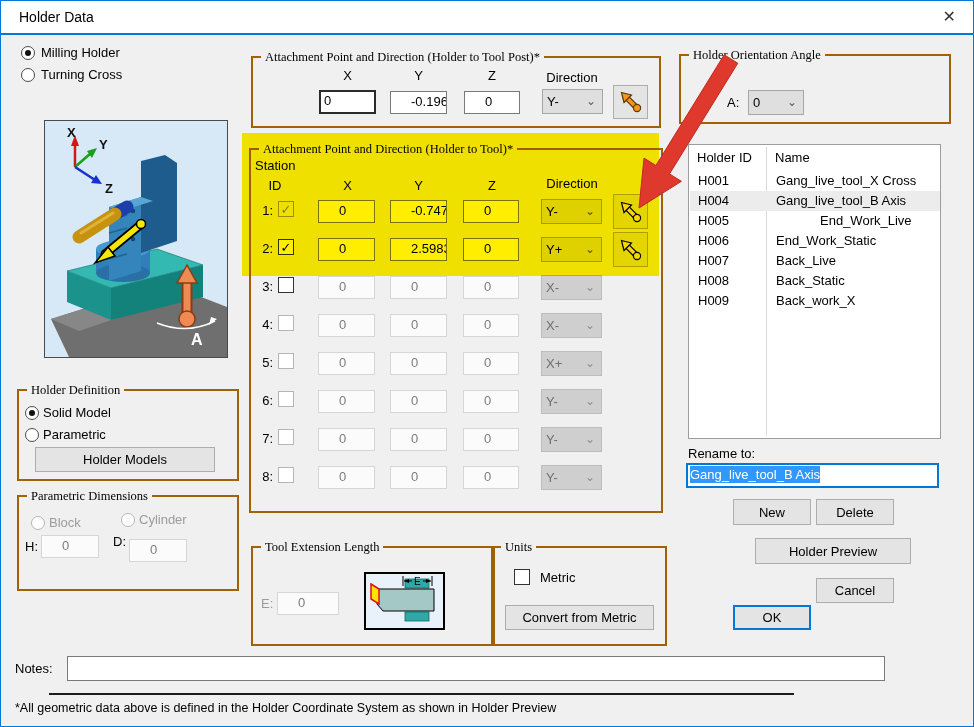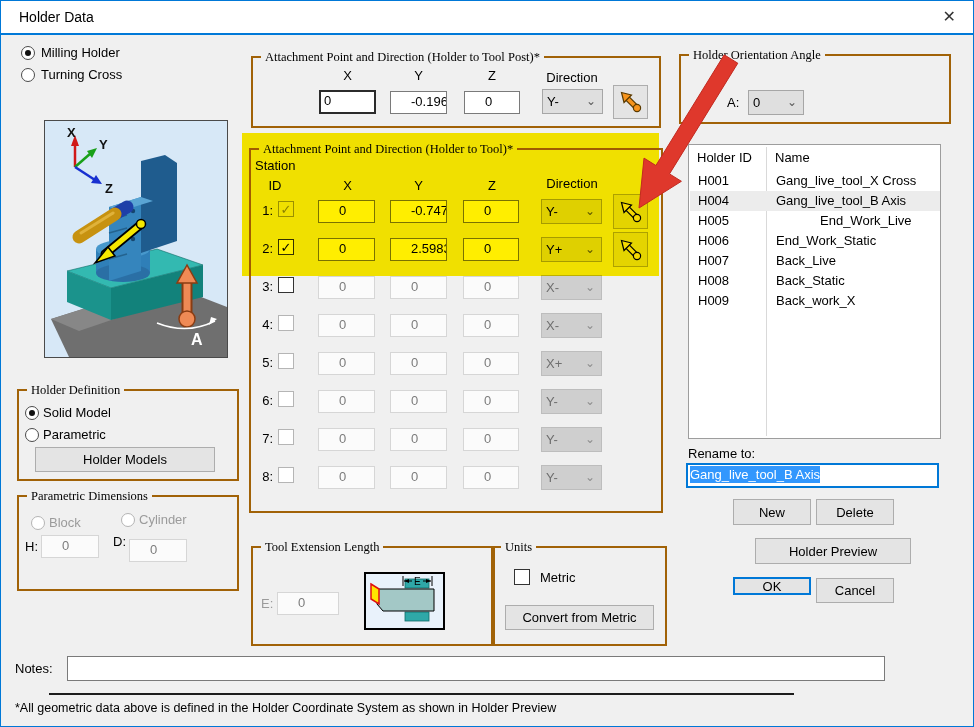--- a/index.html
+++ b/index.html
@@ -319,21 +319,21 @@
   </div>
 
   <span class="lbl" style="left:687px; top:445px;">Rename to:</span>
   <div class="rename-field">
     <span class="seltext">Gang_live_tool_B Axis</span>
   </div>
 
   <div class="btn" style="left:732px; top:498px; width:78px; height:26px;">New</div>
   <div class="btn" style="left:815px; top:498px; width:78px; height:26px;">Delete</div>
   <div class="btn" style="left:754px; top:537px; width:156px; height:26px;">Holder Preview</div>
-  <div class="btn default" style="left:732px; top:576px; width:78px; height:18px;">OK</div>
+  <div class="btn default" style="left:732px; top:604px; width:78px; height:25px;">OK</div>
   <div class="btn" style="left:815px; top:577px; width:78px; height:25px;">Cancel</div>
 
   <div class="groupbox" style="left:250px; top:545px; width:244px; height:100px;">
     <span class="grouptitle">Tool Extension Length</span>
   </div>
   <span class="lbl dis-text" style="left:260px; top:595px;">E:</span>
   <div class="field disab" style="left:276px; top:591px; width:62px;">0</div>
   <div style="position:absolute; left:363px; top:571px; width:81px; height:58px; background:#e9f2fb; border:2px solid #000;">
     <svg width="77" height="54" viewBox="0 0 77 54">
       <rect x="39" y="5" width="24" height="9" fill="#2fa8a8" stroke="#0e6a64" stroke-width="0.8"></rect>

